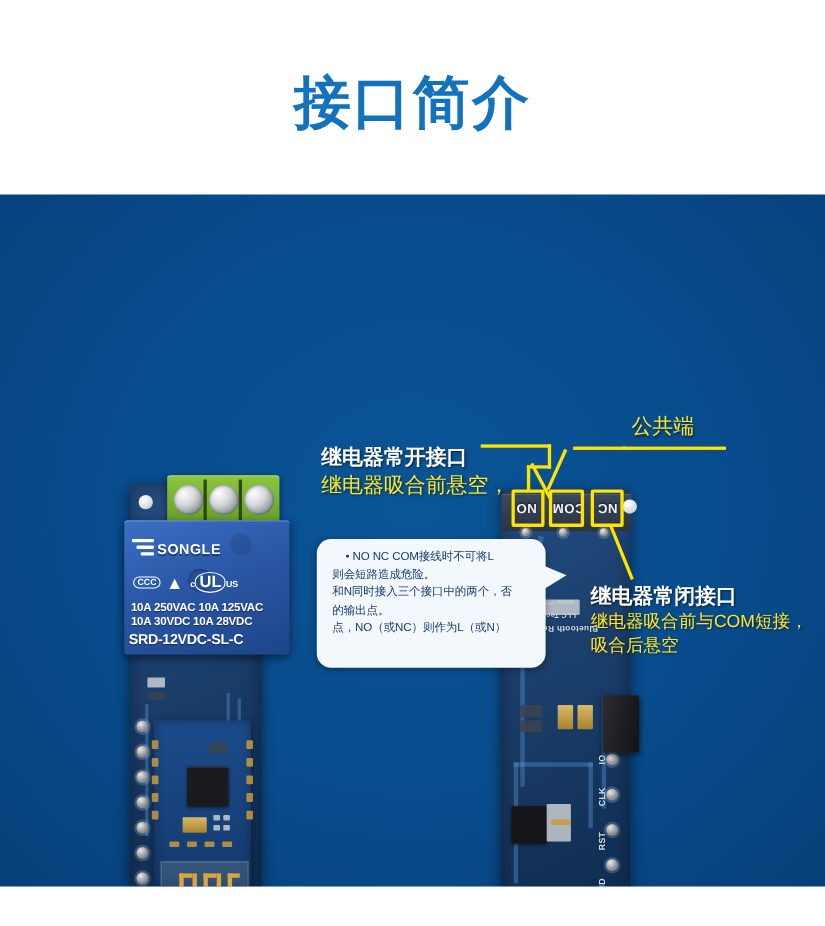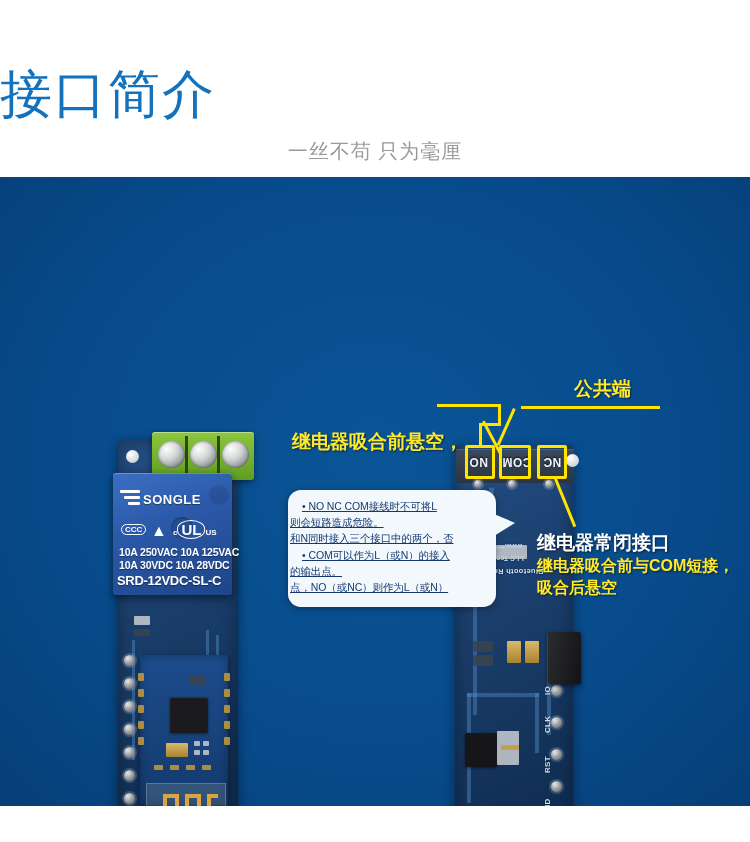--- a/index.html
+++ b/index.html
@@ -9,21 +9,22 @@
     background:#ffffff;
     position:relative;
     overflow:hidden;
   }
   .page { position:relative; width:750px; height:842px; background:#fff; }
 
   
   .header { position:absolute; left:0; top:0; width:750px; height:177px; background:#ffffff; }
   .title {
     position:absolute; left:0; top:68px; width:750px;
-    font-size:52px; font-weight:normal; letter-spacing:2px;
+    text-align:center;
+    font-size:52px; font-weight:bold; letter-spacing:2px;
     color:#1272bd; line-height:1;
   }
   .subtitle {
     position:absolute; left:0; top:138px; width:750px;
     text-align:center; font-size:20px; color:#9a9a9a; letter-spacing:1px;
   }
 
   
   .panel {
     position:absolute; left:0; top:177px; width:750px; height:629px;
@@ -54,21 +55,21 @@
     box-shadow:0 0 0 2px rgba(255,255,255,0.18);
   }
   .pad.small { width:8px; height:8px; }
   .hole {
     position:absolute; width:13px; height:13px; border-radius:50%;
     background:radial-gradient(circle at 35% 30%,#ffffff,#d8dde2 60%,#aab2b8 100%);
   }
 
   
   .relay {
-    position:absolute; left:113px; top:296px; width:119px; height:122px;
+    position:absolute; left:113px; top:296px; width:150px; height:122px;
     background:linear-gradient(160deg,#3b6fc4 0%,#2a57a6 45%,#1d4589 100%);
     border-radius:3px;
     box-shadow:0 3px 8px rgba(0,0,0,0.5), inset 0 1px 0 rgba(255,255,255,0.25);
     color:#ffffff;
   }
   .relay .brand {
     position:absolute; left:30px; top:19px; font-size:13px; font-weight:bold;
     letter-spacing:0.5px; text-shadow:0 1px 1px rgba(0,0,0,0.4);
   }
   .relay .logo {
@@ -161,21 +162,21 @@
     border-radius:2px;
     box-shadow:0 2px 5px rgba(0,0,0,0.55);
   }
   .ic-s {
     position:absolute; background:#16161a; border-radius:1.5px;
     box-shadow:0 1px 3px rgba(0,0,0,0.5);
   }
 
   
   .ylabel {
-    position:absolute; color:#ffe92b; font-weight:bold;
+    position:absolute; color:#ffe92b; font-weight:normal;
     text-shadow:1px 1px 2px rgba(0,0,0,0.55);
     white-space:nowrap; line-height:1.25;
   }
   .wlabel {
     position:absolute; color:#ffffff; font-weight:bold;
     text-shadow:1px 1px 2px rgba(0,0,0,0.6);
     white-space:nowrap; line-height:1.25;
   }
   .yline { position:absolute; background:#ffe400; }
   .ybox {
@@ -201,33 +202,32 @@
   }
   .bubble .tail {
     position:absolute; right:-19px; top:24px;
     width:0; height:0;
     border-top:9px solid transparent;
     border-bottom:13px solid transparent;
     border-left:21px solid #f3f8fd;
   }
   .bubble p {
     color:#153a72; font-size:10.5px; line-height:16.2px;
-    padding:0 2px; letter-spacing:-0.1px;text-decoration:underline;
+    padding:0 14px; letter-spacing:-0.1px;
   }
   .bubble p.first { padding-top:8px; }
   .bubble .ind { text-indent:12px; }
 </style>
 </head>
 <body>
 
 <div class="page">
 
   <div class="header">
     <div class="title">接口简介</div>
-    <div class="subtitle">一丝不苟 只为毫厘</div>
   </div>
 
   <div class="panel">
 
     <div class="board board-left">
 
       <div class="hole" style="left:8px; top:10px;"></div>
 
       <div class="trace-line" style="left:14px; top:200px; width:3px; height:120px;"></div>
       <div class="trace-line" style="left:22px; top:215px; width:3px; height:105px;"></div>
@@ -360,20 +360,21 @@
     <div class="pinlbl" style="left:543px; top:278px;">NC</div>
     <div class="pad small" style="left:474px; top:303px;"></div>
     <div class="pad small" style="left:508px; top:303px;"></div>
     <div class="pad small" style="left:545px; top:303px;"></div>
     <div class="hole" style="left:566px; top:277px;"></div>
 
     <div class="ybox" style="left:465px; top:268px; width:30px; height:34px;"></div>
     <div class="ybox" style="left:499px; top:268px; width:32px; height:34px;"></div>
     <div class="ybox" style="left:537px; top:268px; width:30px; height:34px;"></div>
 
+    <div class="wlabel" style="left:292px; top:228px; font-size:19px;">继电器常开接口</div>
     <div class="ylabel" style="left:292px; top:253px; font-size:19px;">继电器吸合前悬空，</div>
 
     <div class="yline" style="left:437px; top:227px; width:64px; height:3px;"></div>
     <div class="yline" style="left:453px; top:245px; width:3px; height:36px; transform:rotate(-28deg); transform-origin:top left; left:482px;"></div>
     <div class="yline" style="left:498px; top:227px; width:3px; height:22px;"></div>
     <div class="yline" style="left:479px; top:246px; width:22px; height:3px;"></div>
     <div class="yline" style="left:479px; top:246px; width:3px; height:24px;"></div>
 
     <div class="ylabel" style="left:574px; top:200px; font-size:19px;">公共端</div>
     <div class="yline" style="left:566px; top:229px; width:94px; height:3px;"></div>
@@ -385,21 +386,20 @@
     <div class="ylabel" style="left:537px; top:379px; font-size:16px;">继电器吸合前与COM短接，</div>
     <div class="ylabel" style="left:537px; top:401px; font-size:16px;">吸合后悬空</div>
 
     <div class="yline" style="left:554px; top:302px; width:3px; height:52px; transform:rotate(-22deg); transform-origin:top left;"></div>
 
     <div class="bubble">
       <div class="tail"></div>
       <p class="first ind">• NO NC COM接线时不可将L</p>
       <p>则会短路造成危险。</p>
       <p>和N同时接入三个接口中的两个，否</p>
-      <p class="ind">• COM可以作为L（或N）的接入</p>
       <p>的输出点。</p>
       <p>点，NO（或NC）则作为L（或N）</p>
     </div>
 
   </div>
 
   <div style="position:absolute; left:0; top:806px; width:750px; height:36px; background:#ffffff;"></div>
 
 </div>
 

